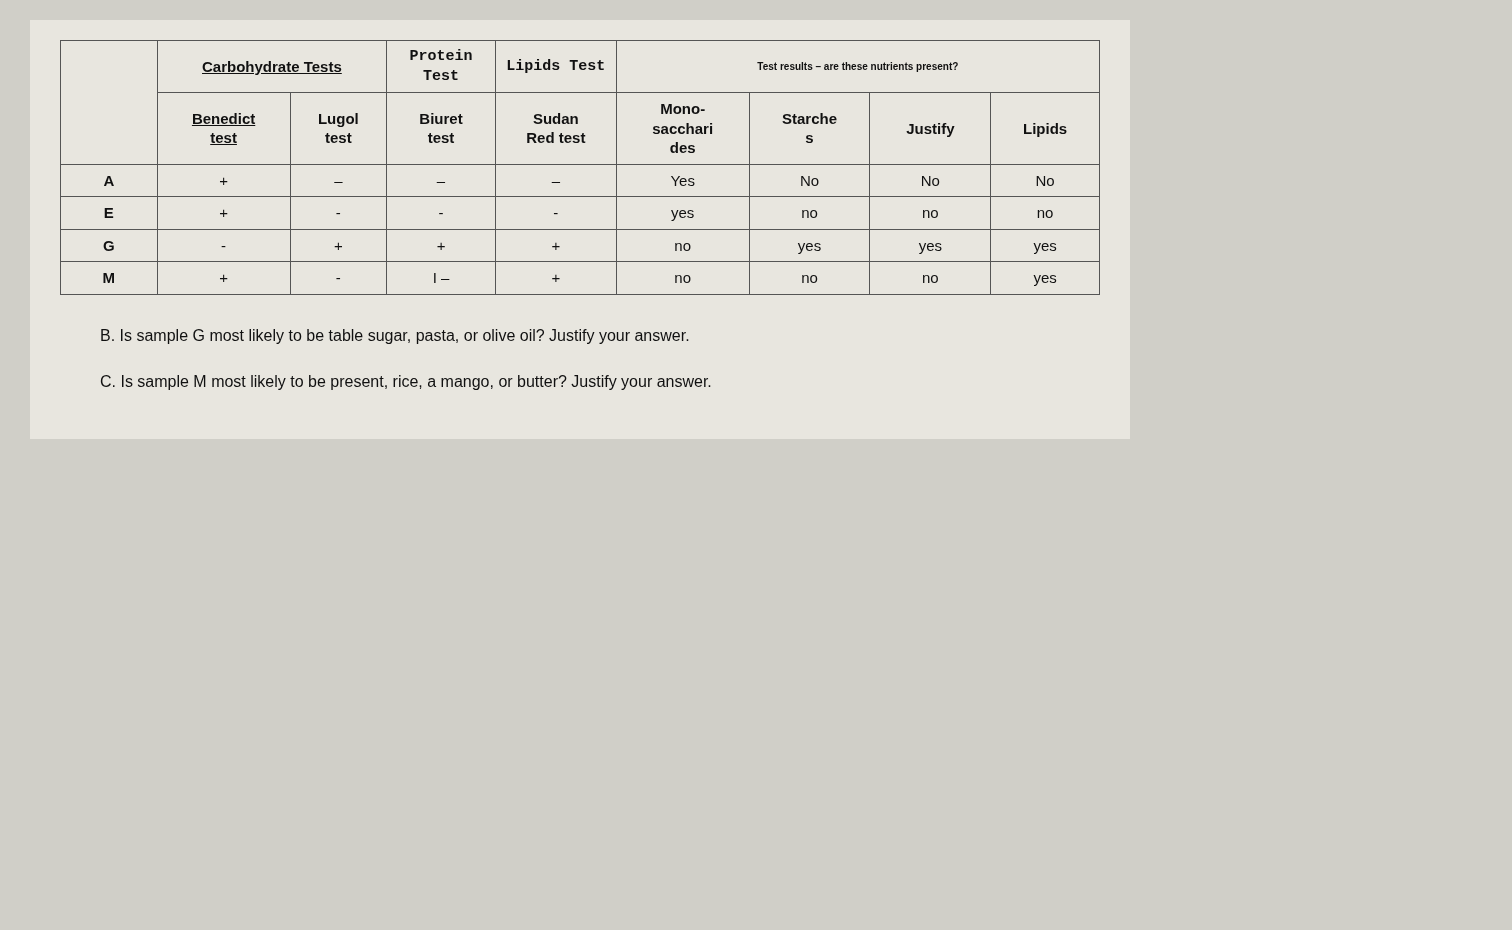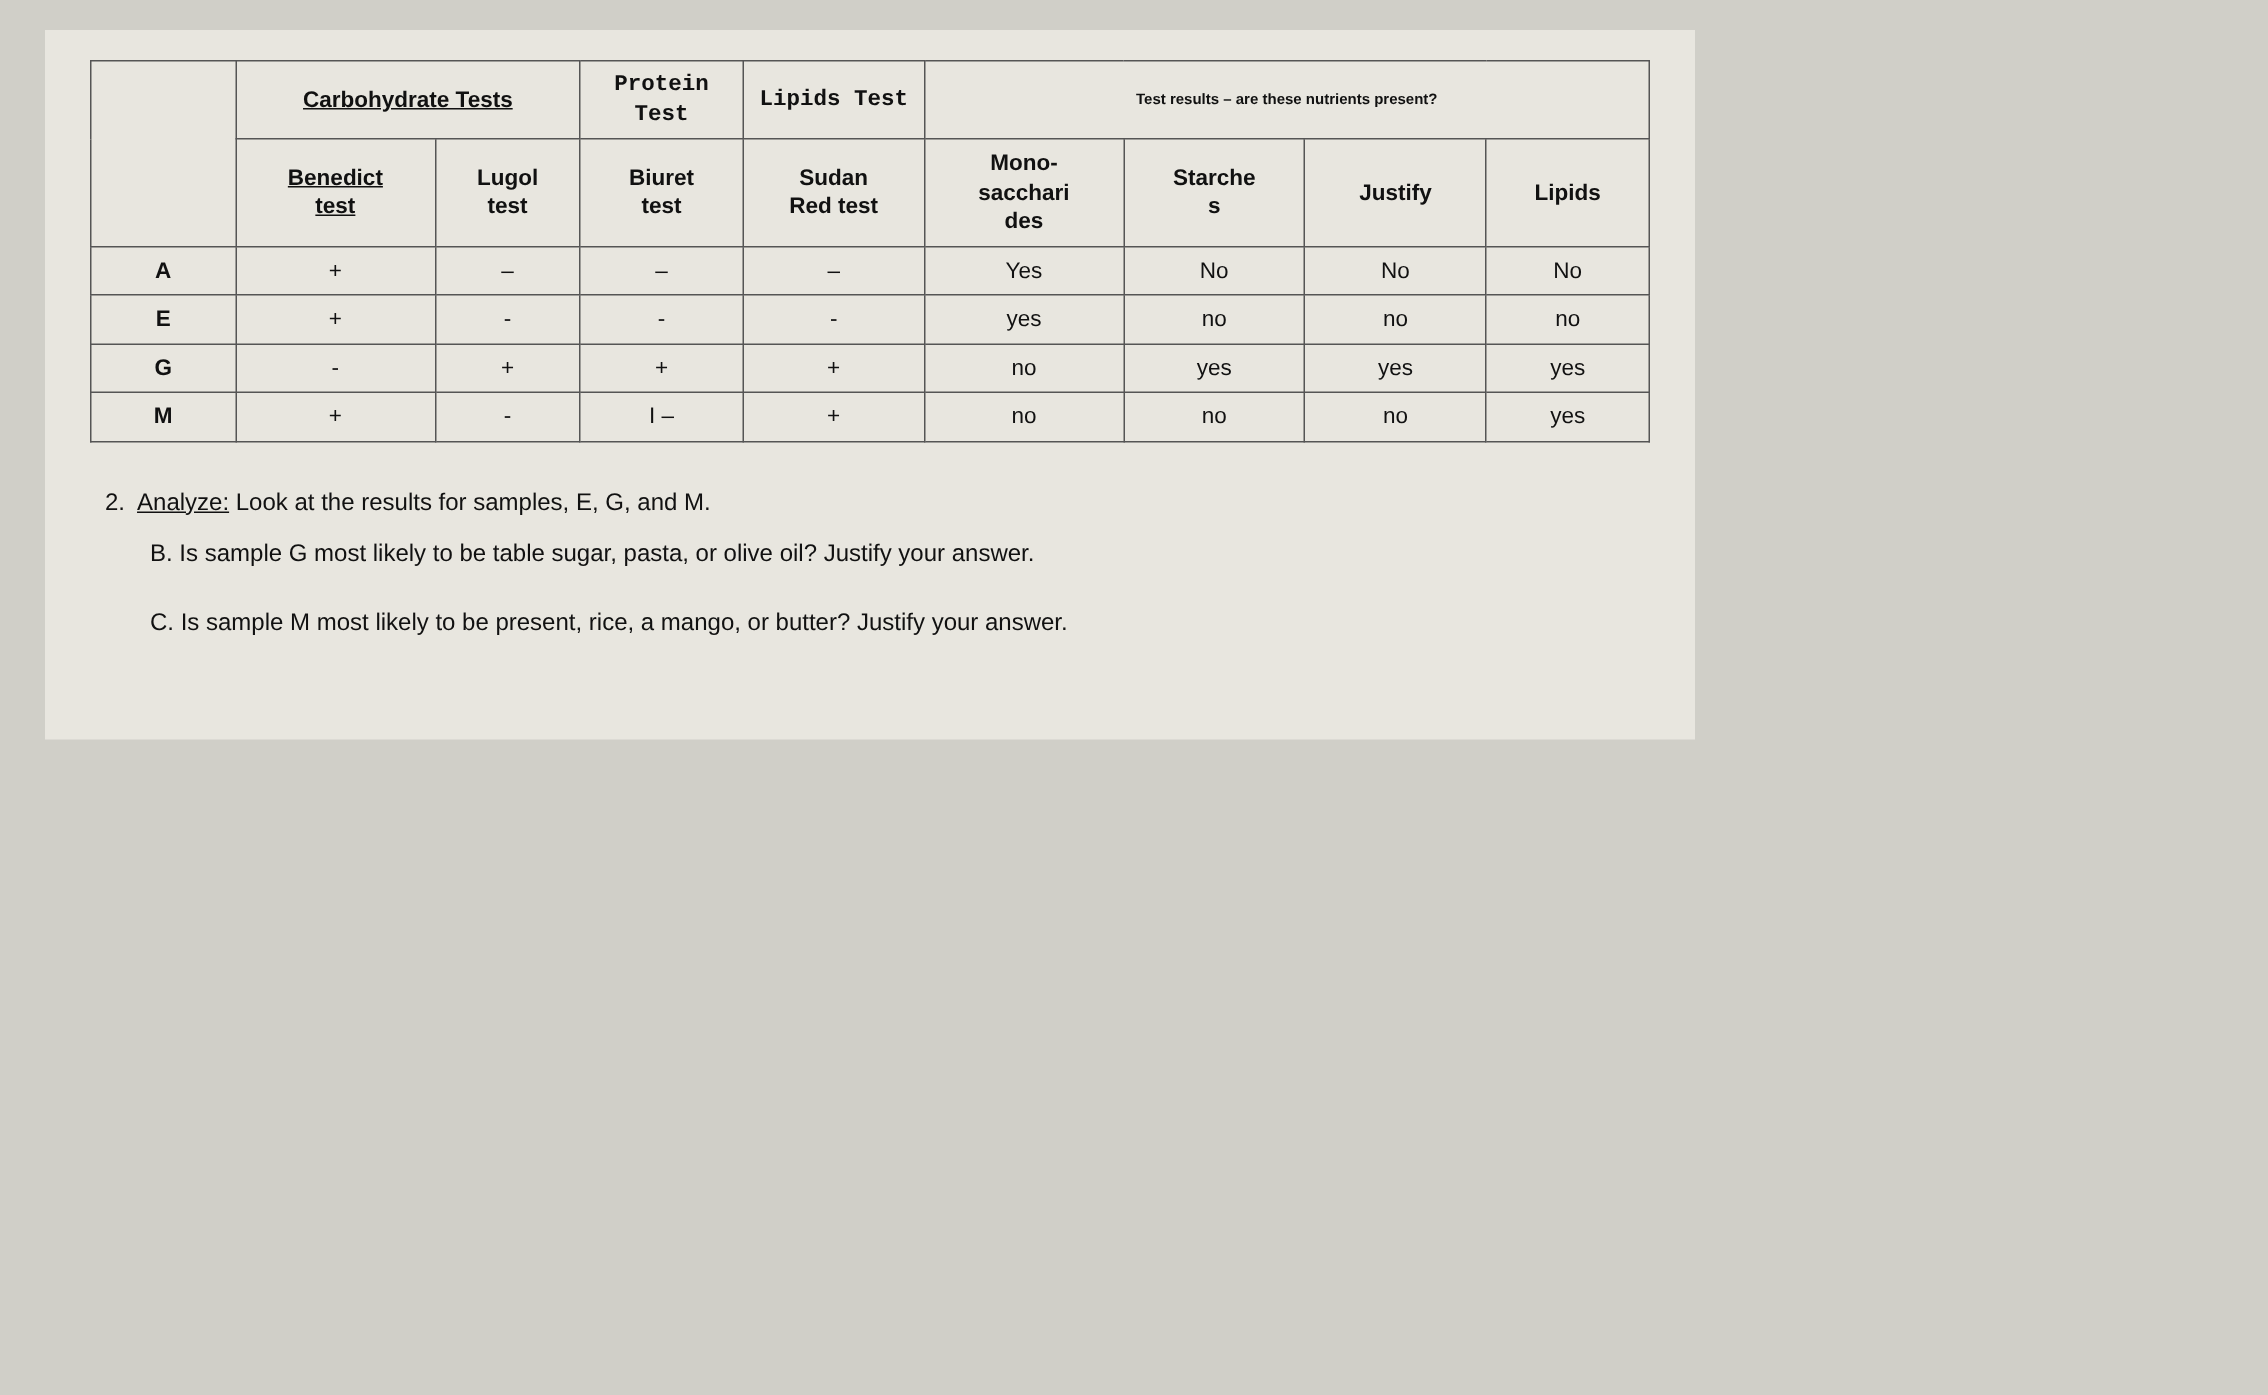--- a/index.html
+++ b/index.html
@@ -8,21 +8,21 @@
       background: #d0cfc8;
       font-family: Arial, sans-serif;
       font-size: 15px;
       padding: 20px 30px;
       color: #111;
     }
 
     .page-wrapper {
       background: #e8e6df;
       max-width: 1100px;
-      padding: 20px 30px 40px 30px;
+      padding: 20px 30px 20px 30px;
     }
 
     
     table {
       border-collapse: collapse;
       width: 100%;
       margin-bottom: 32px;
     }
 
     th, td {
@@ -159,24 +159,20 @@
           <td>+</td>
           <td>no</td>
           <td>no</td>
           <td>no</td>
           <td>yes</td>
         </tr>
       </tbody>
   </table>
 
   <div class="questions">
-    <p class="question-main">
-      <span>2.</span>&nbsp;
-      <span class="underline">Analyze:</span><span> Look at the results for samples, E, G, and M.</span>
-    </p>
     <p class="sub-question">
       <span>B.</span><span> Is sample G most likely to be table sugar, pasta, or olive oil? Justify your answer.</span>
     </p>
     <p class="sub-question">
       <span>C.</span><span> Is sample M most likely to be present, rice, a mango, or butter? Justify your answer.</span>
     </p>
   </div>
 
 </div>
 

